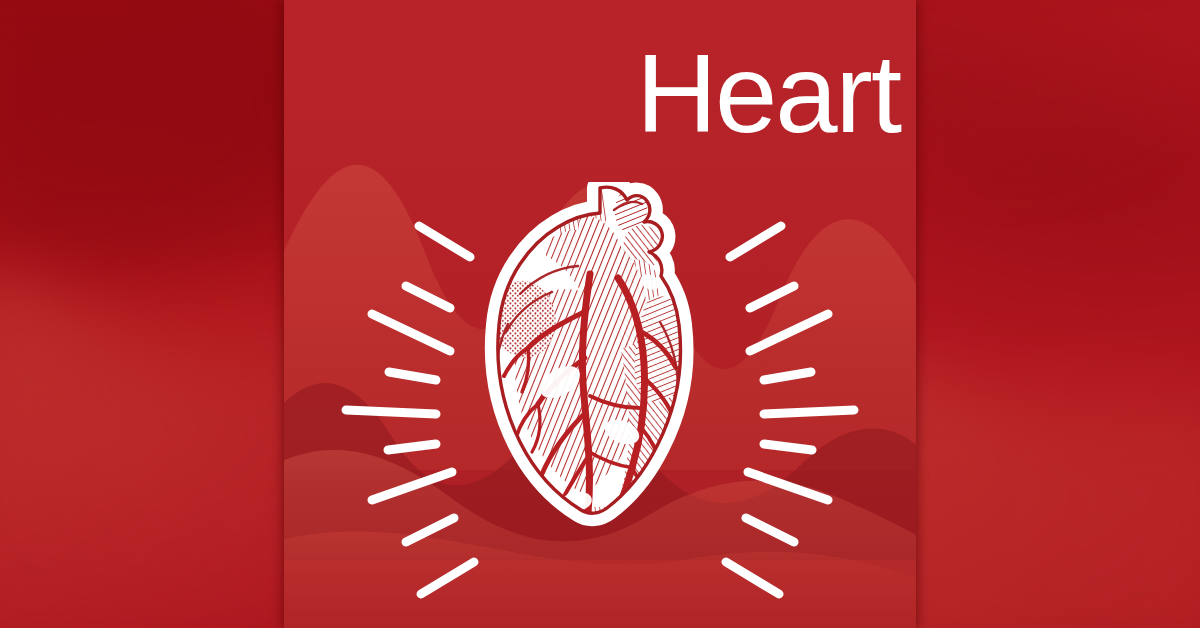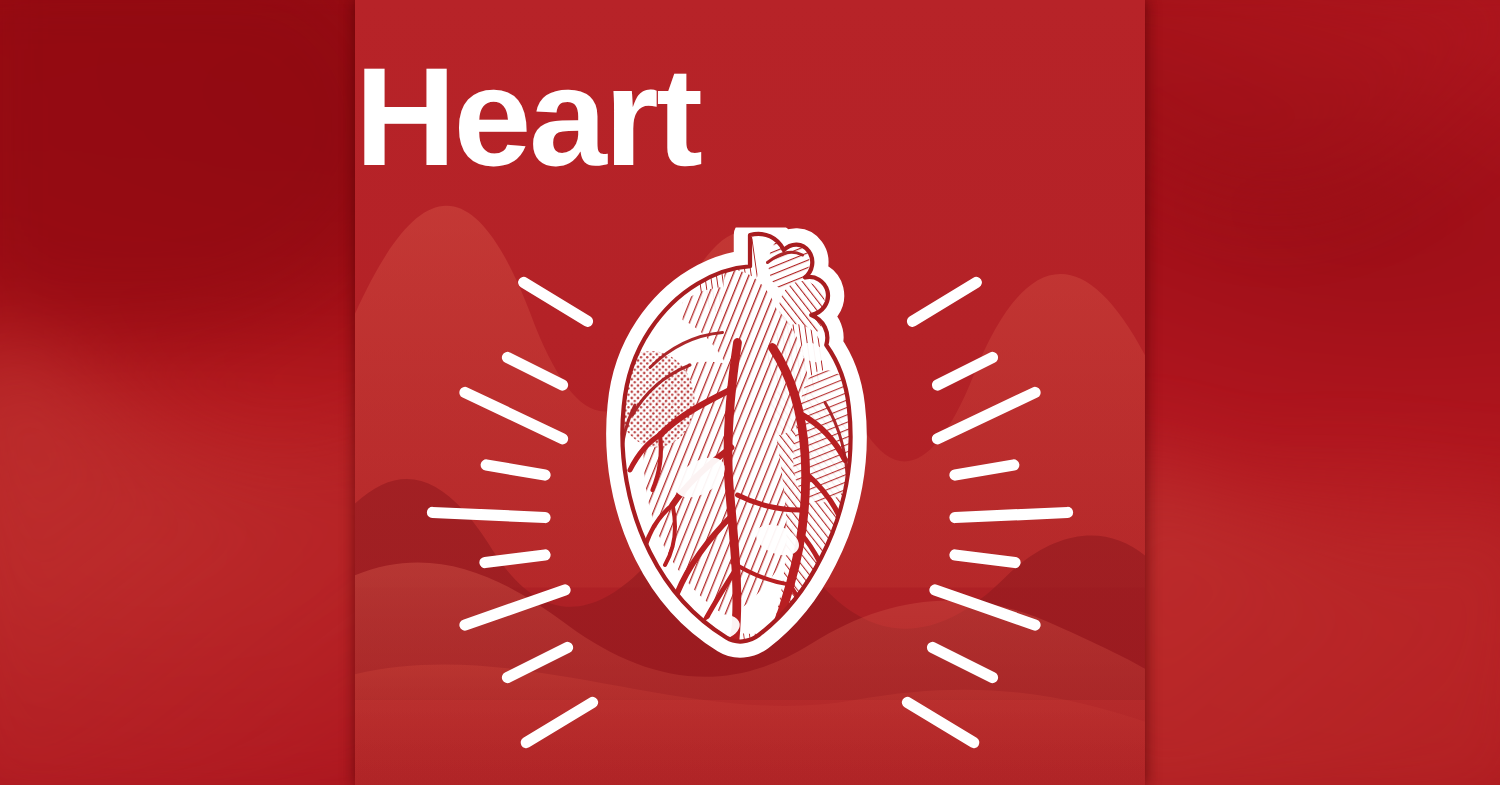--- a/index.html
+++ b/index.html
@@ -58,25 +58,25 @@
     width: 100%;
     height: 100%;
   }
 
   
   .title {
     position: absolute;
     left: 0;
     right: 16px;
     top: 38px;
-    text-align: left;
+    text-align: right;
     color: #ffffff;
     font-size: 112px;
     line-height: 1;
-    font-weight: 700;
+    font-weight: 400;
     letter-spacing: -2px;
     font-family: "Liberation Sans", sans-serif;
     user-select: none;
   }
 
   
   .art {
     position: absolute;
     left: 0;
     top: 182px;

